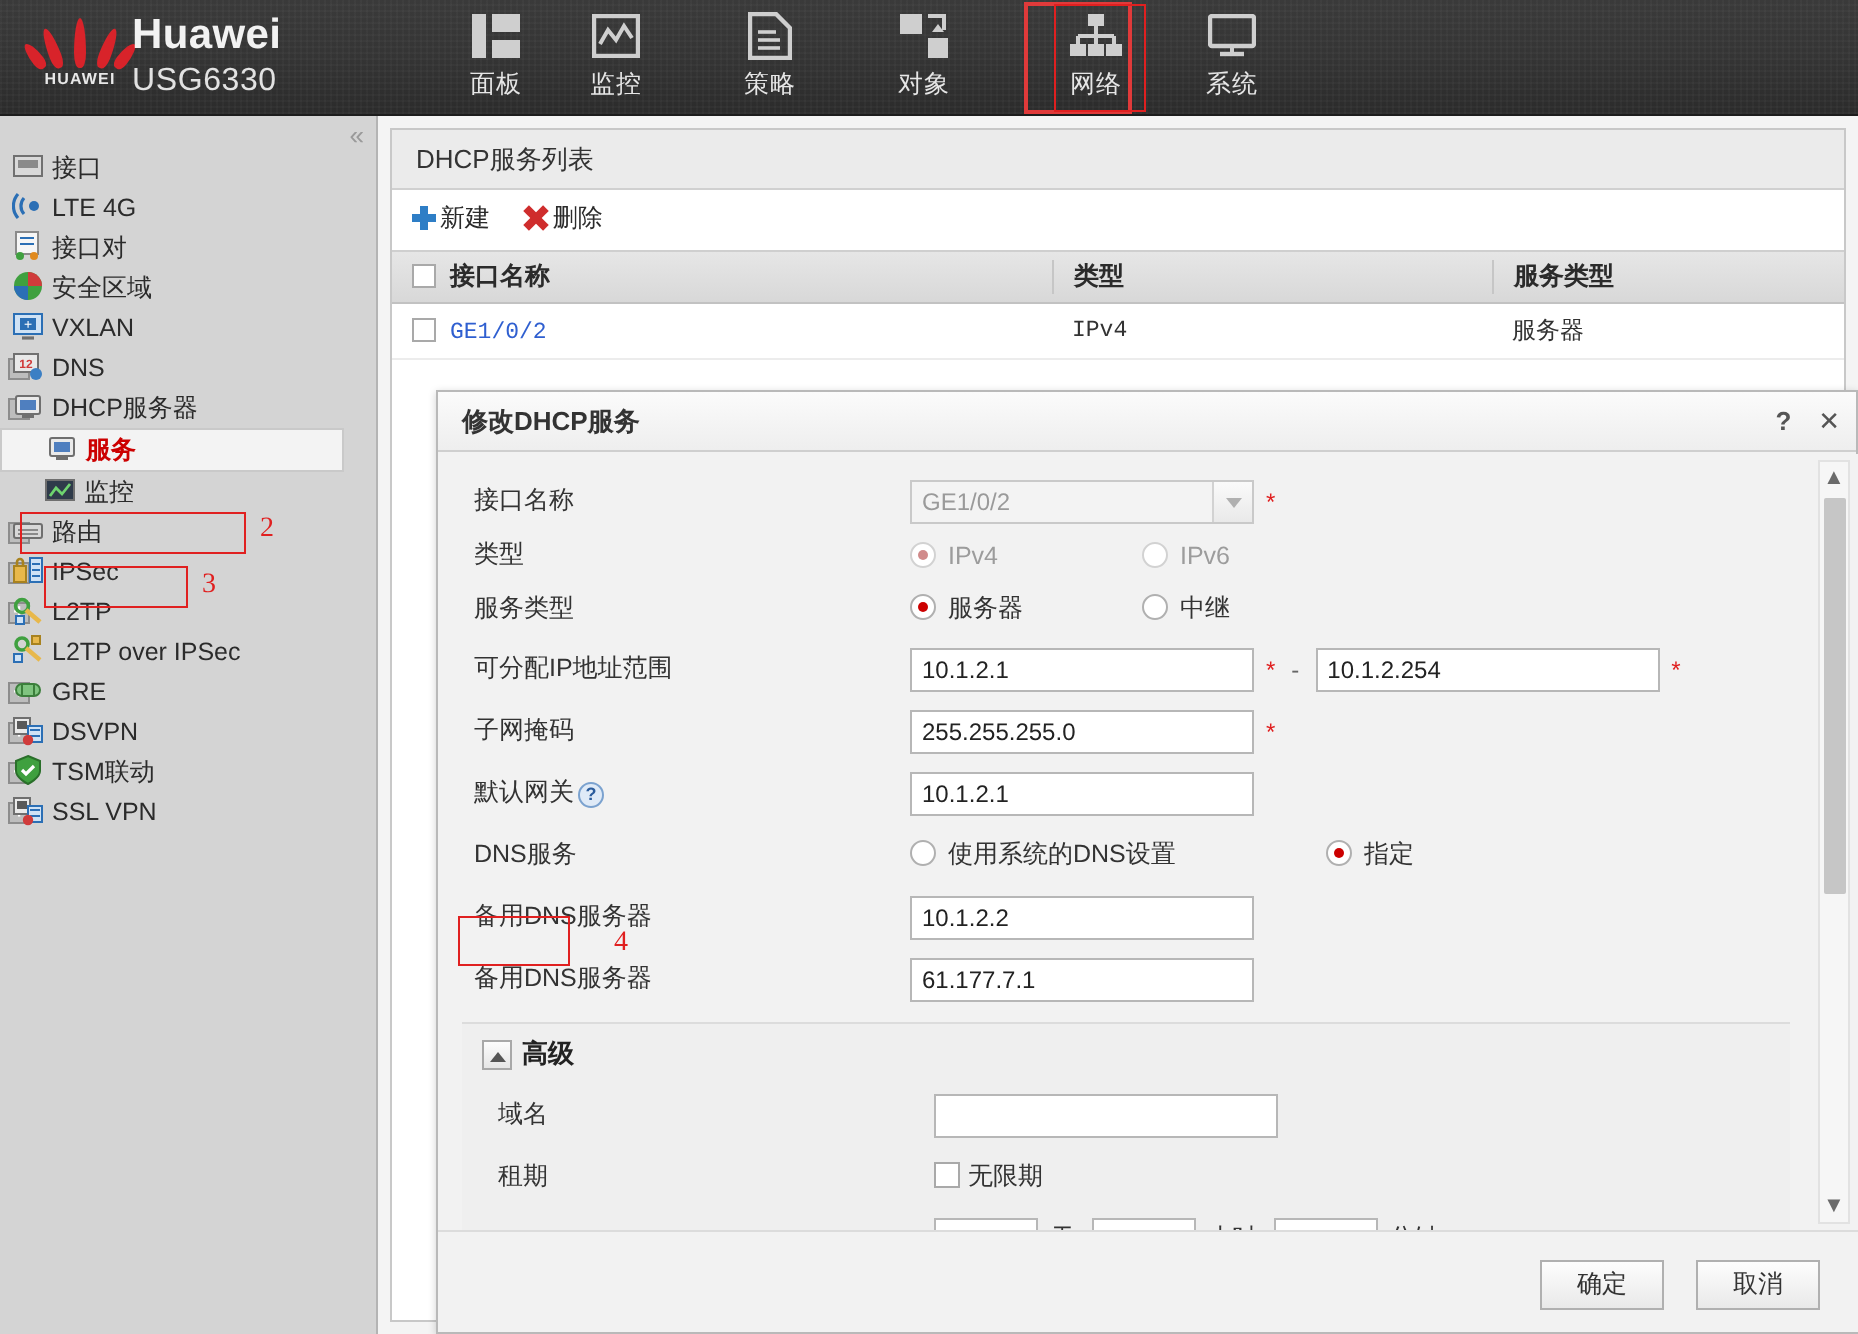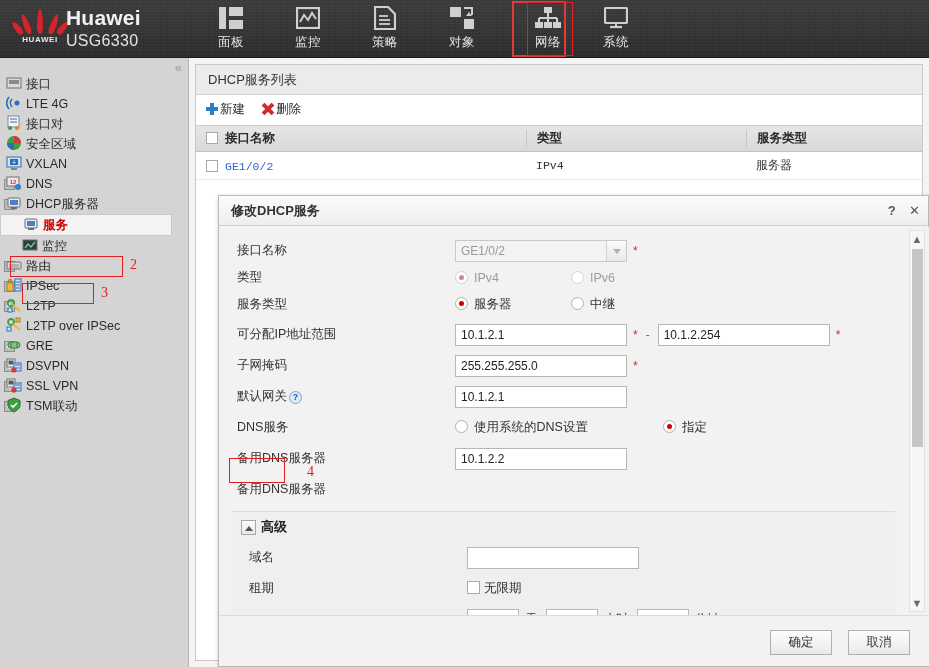--- a/index.html
+++ b/index.html
@@ -274,21 +274,21 @@
             <div class="petal p5"></div>
         </div>
         <div class="wordmark">HUAWEI</div>
       </div>
       <div class="brand-text">
         <div class="brand-name">Huawei</div>
         <div class="brand-model">USG6330</div>
       </div>
     </div>
     <div class="navlist" id="navlist">
-        <div class="navitem" style="left: 0px; font-family: Liberation Serif, serif;">
+        <div class="navitem" style="left: 17px; font-family: Liberation Serif, serif;">
           <div class="nicon">
             <svg width="24" height="22" viewBox="0 0 24 22">
               <rect x="0" y="0" width="7" height="22" fill="#cfcfcf"></rect>
               <rect x="10" y="0" width="14" height="9" fill="#cfcfcf"></rect>
               <rect x="10" y="13" width="14" height="9" fill="#cfcfcf"></rect>
             </svg>
           </div>
           <div class="nlabel">面板</div>
         </div>
         <div class="navitem" style="left: 77px;">
@@ -432,31 +432,31 @@
             </svg></span><span class="tlabel">GRE</span></div>
         <div class="trow lvl0"><span class="exp">+</span><span class="ticon"><svg width="16" height="16" viewBox="0 0 16 16">
               <rect x="1" y="2" width="8" height="8" fill="#eaeaea" stroke="#6f6f6f"></rect>
               <rect x="2.5" y="3.5" width="5" height="4" fill="#5a5a5a"></rect>
               <rect x="8" y="6" width="7" height="8" fill="#cfe2f5" stroke="#2b6fb5"></rect>
               <line x1="9" y1="8" x2="14" y2="8" stroke="#2b6fb5"></line>
               <line x1="9" y1="11" x2="14" y2="11" stroke="#2b6fb5"></line>
               <circle cx="8" cy="13" r="2.6" fill="#d03b3b"></circle>
             </svg></span><span class="tlabel">DSVPN</span></div>
         <div class="trow lvl0"><span class="exp">+</span><span class="ticon"><svg width="16" height="16" viewBox="0 0 16 16">
+              <path d="M8 1 L14 3.5 V8.5 C14 12 8 15 8 15 C8 15 2 12 2 8.5 V3.5 Z" fill="#3fa03f" stroke="#2a6f2a"></path>
+              <path d="M5 8 l2 2 l4 -4" fill="none" stroke="#fff" stroke-width="1.6"></path>
+            </svg></span><span class="tlabel">TSM联动</span></div>
+        <div class="trow lvl0"><span class="exp">+</span><span class="ticon"><svg width="16" height="16" viewBox="0 0 16 16">
               <rect x="1" y="2" width="8" height="8" fill="#eaeaea" stroke="#6f6f6f"></rect>
               <rect x="2.5" y="3.5" width="5" height="4" fill="#5a5a5a"></rect>
               <rect x="8" y="6" width="7" height="8" fill="#cfe2f5" stroke="#2b6fb5"></rect>
               <line x1="9" y1="8" x2="14" y2="8" stroke="#2b6fb5"></line>
               <line x1="9" y1="11" x2="14" y2="11" stroke="#2b6fb5"></line>
               <circle cx="8" cy="13" r="2.6" fill="#d03b3b"></circle>
             </svg></span><span class="tlabel">SSL VPN</span></div>
-        <div class="trow lvl0"><span class="exp">+</span><span class="ticon"><svg width="16" height="16" viewBox="0 0 16 16">
-              <path d="M8 1 L14 3.5 V8.5 C14 12 8 15 8 15 C8 15 2 12 2 8.5 V3.5 Z" fill="#3fa03f" stroke="#2a6f2a"></path>
-              <path d="M5 8 l2 2 l4 -4" fill="none" stroke="#fff" stroke-width="1.6"></path>
-            </svg></span><span class="tlabel">TSM联动</span></div>
       </div>
     <div class="annbox" style="left:10px; top:198px; width:113px; height:21px;"></div>
     <div class="annnum" style="left:130px; top:199px;">2</div>
     <div class="annbox" style="left:22px; top:225px; width:72px; height:21px;"></div>
     <div class="annnum" style="left:101px; top:227px;">3</div>
   </div>
 
   <div class="content">
     <div class="panel">
       <div class="panel-title">DHCP服务列表</div>
@@ -575,20 +575,23 @@
 
         <div class="frow" style="margin-top:4px">
           <div class="flabel">备用DNS服务器</div>
           <div class="fctl">
             <input class="inp w172" type="text" value="10.1.2.2" style="">
           </div>
         </div>
 
         <div class="frow" style="margin-top:4px">
           <div class="flabel">备用DNS服务器</div>
+          <div class="fctl">
+            <input class="inp w172" type="text" value="61.177.7.1" style="">
+          </div>
         </div>
 
         <div class="adv-wrap">
           <div class="adv-head">
             <span class="adv-toggle">
               <span class="adv-btn"></span>
               <span class="adv-label">高级</span>
             </span>
           </div>
 

